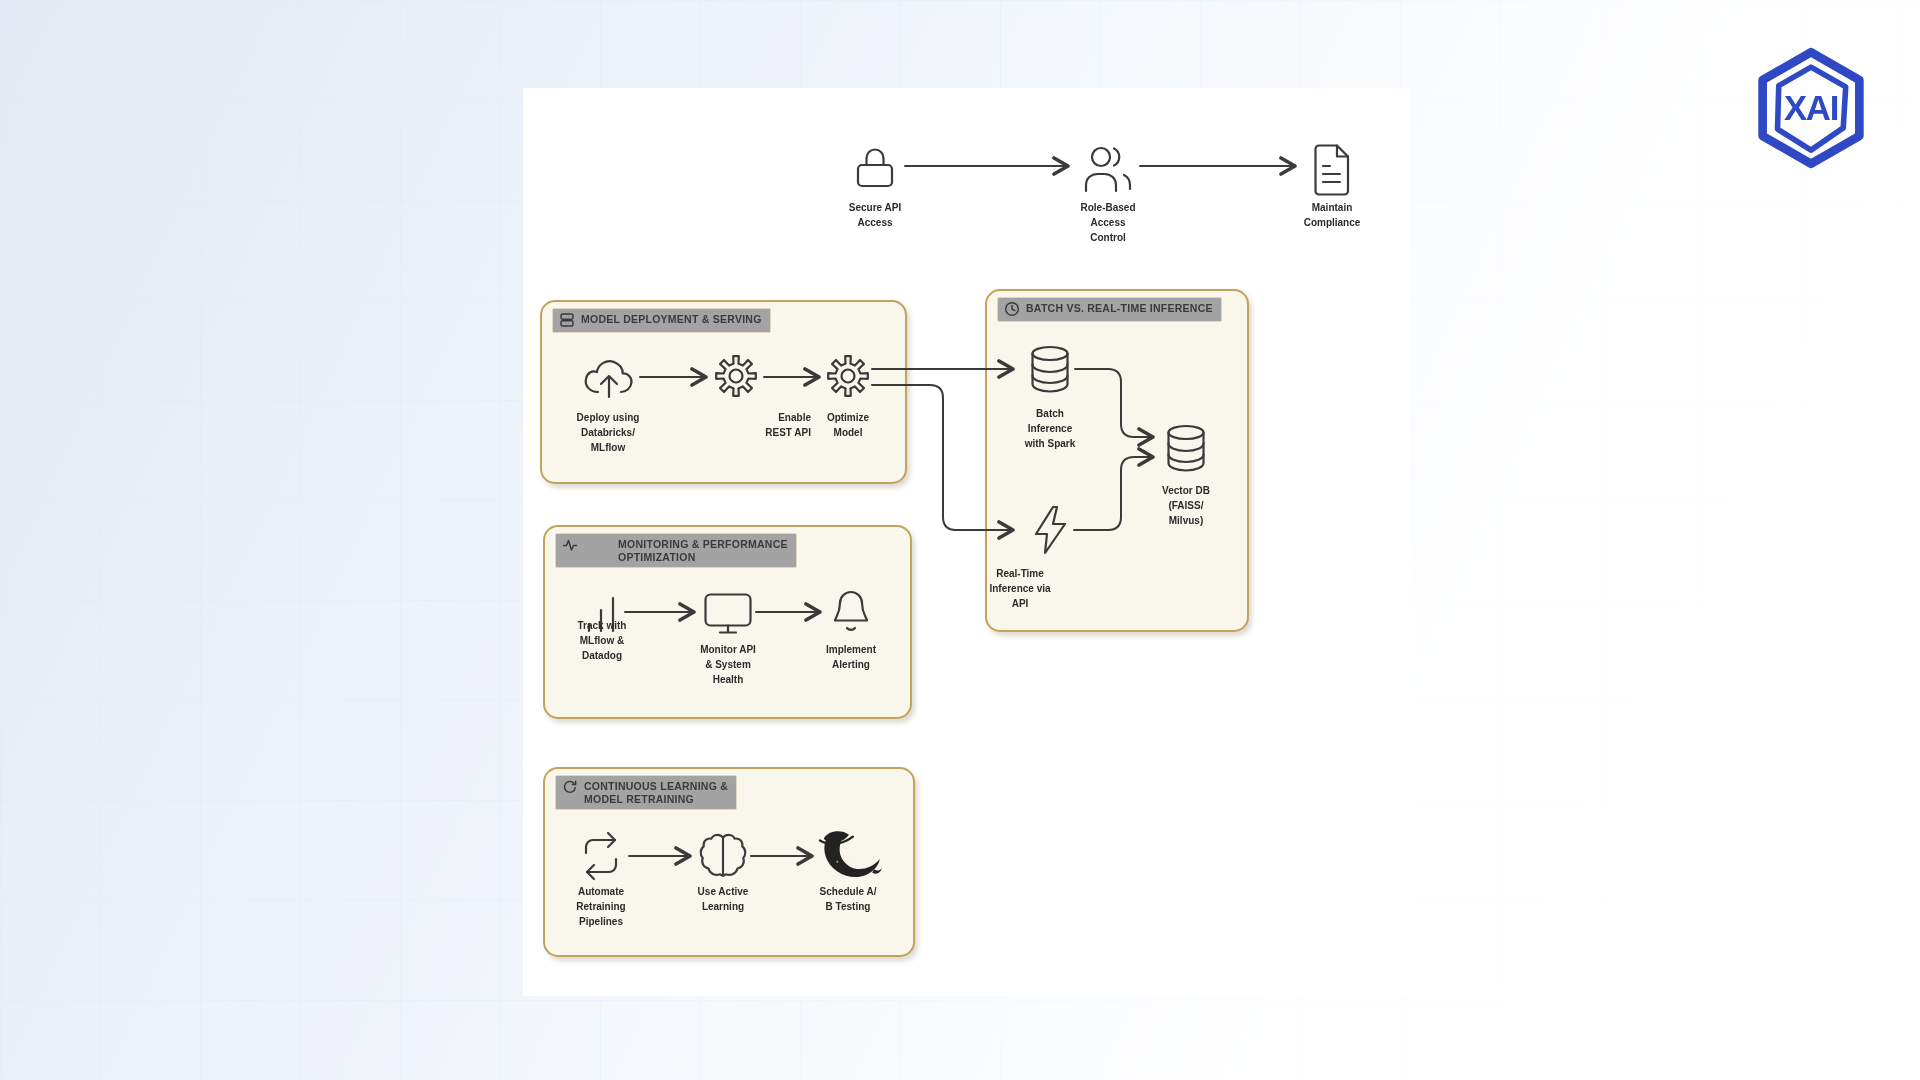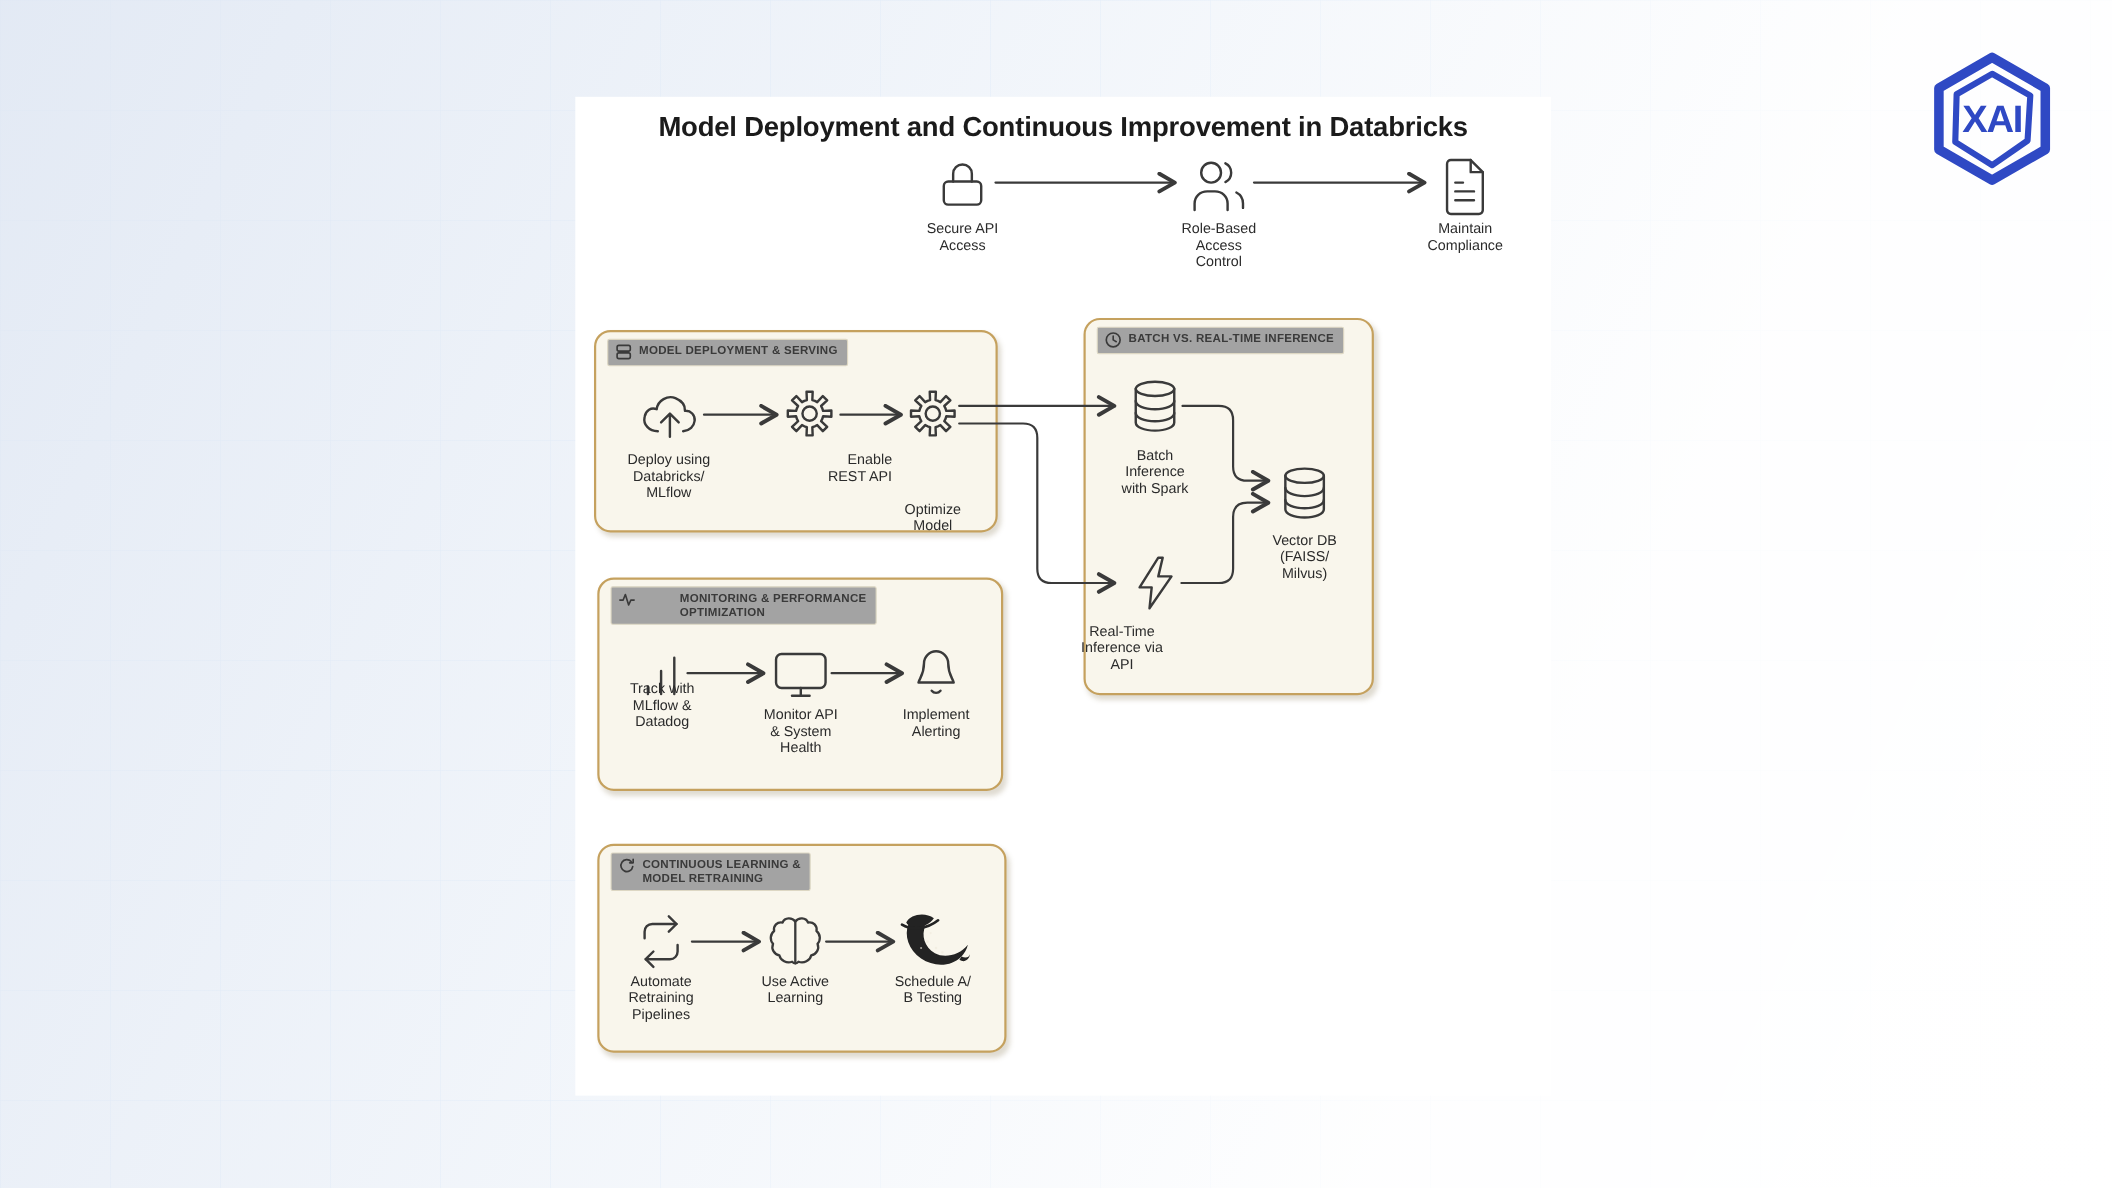--- a/index.html
+++ b/index.html
@@ -32,38 +32,37 @@
     background:#a3a3a3;border:1px solid #DDD7C3;border-radius:2px;
     padding:4px 8px 4px 6px;z-index:3;
   }
   .pill .ptext{
     font-size:10.5px;font-weight:600;letter-spacing:.25px;color:#3a3a3a;
     line-height:12.5px;white-space:pre-line;
   }
   .pill svg{flex:0 0 auto;margin-top:-1px;}
   .nlabel{
     position:absolute;width:150px;margin-left:-75px;text-align:center;
-    font-size:13px;line-height:15px;font-weight:400;color:#2b2b2b;
+    font-size:10px;line-height:15px;font-weight:700;color:#2b2b2b;
     white-space:pre-line;z-index:3;
   }
   .icon{position:absolute;z-index:3;}
   .connectors{position:absolute;left:0;top:0;z-index:2;}
   .logo{position:absolute;left:1749px;top:46px;width:124px;height:124px;z-index:4;}
   .ink{stroke:#3A3A3A;stroke-width:2.2;fill:none;stroke-linecap:round;stroke-linejoin:round;}
   .ink-thin{stroke:#3A3A3A;stroke-width:1.5;fill:none;stroke-linecap:round;stroke-linejoin:round;}
   .arrowline{stroke:#3A3A3A;stroke-width:2;fill:none;stroke-linecap:round;stroke-linejoin:round;}
 </style>
 </head>
 <body>
 
 <div class="stage">
 
   <div class="canvas">
 
-    <div class="title">Model Deployment and Continuous Improvement in Databricks</div>
 
     <div class="gbox" style="left:17px;top:212px;width:363px;height:180px;"></div>
     <div class="gbox" style="left:462px;top:201px;width:260px;height:339px;"></div>
     <div class="gbox" style="left:20px;top:437px;width:365px;height:190px;"></div>
     <div class="gbox" style="left:20px;top:679px;width:368px;height:186px;"></div>
 
     <div class="pill" style="left:29px;top:220px;">
       <svg width="16" height="16" viewBox="0 0 16 16">
         <rect class="ink-thin" x="2" y="2" width="12" height="5.2" rx="1.6"></rect>
         <rect class="ink-thin" x="2" y="8.8" width="12" height="5.2" rx="1.6"></rect>
@@ -204,21 +203,21 @@
 Access
 Control</div>
     <div class="nlabel" style="left:809px;top:112px;">Maintain
 Compliance</div>
 
     <div class="nlabel" style="left:85px;top:322px;">Deploy using
 Databricks/
 MLflow</div>
     <div class="nlabel" style="left:213px;top:322px;text-align:right;">Enable
 REST API</div>
-    <div class="nlabel" style="left:325px;top:322px;margin-top:45px;">Optimize
+    <div class="nlabel" style="left:325px;top:322px;">Optimize
 Model</div>
 
     <div class="nlabel" style="left:527px;top:318px;">Batch
 Inference
 with Spark</div>
     <div class="nlabel" style="left:497px;top:478px;">Real-Time
 Inference via
 API</div>
     <div class="nlabel" style="left:663px;top:395px;">Vector DB
 (FAISS/

